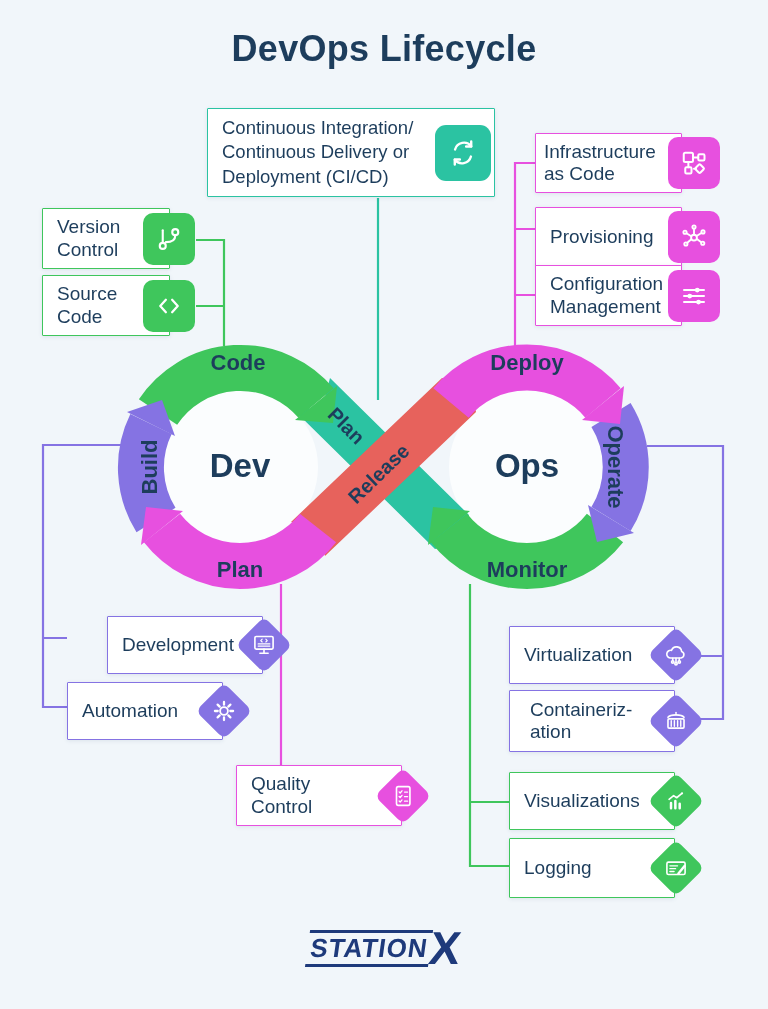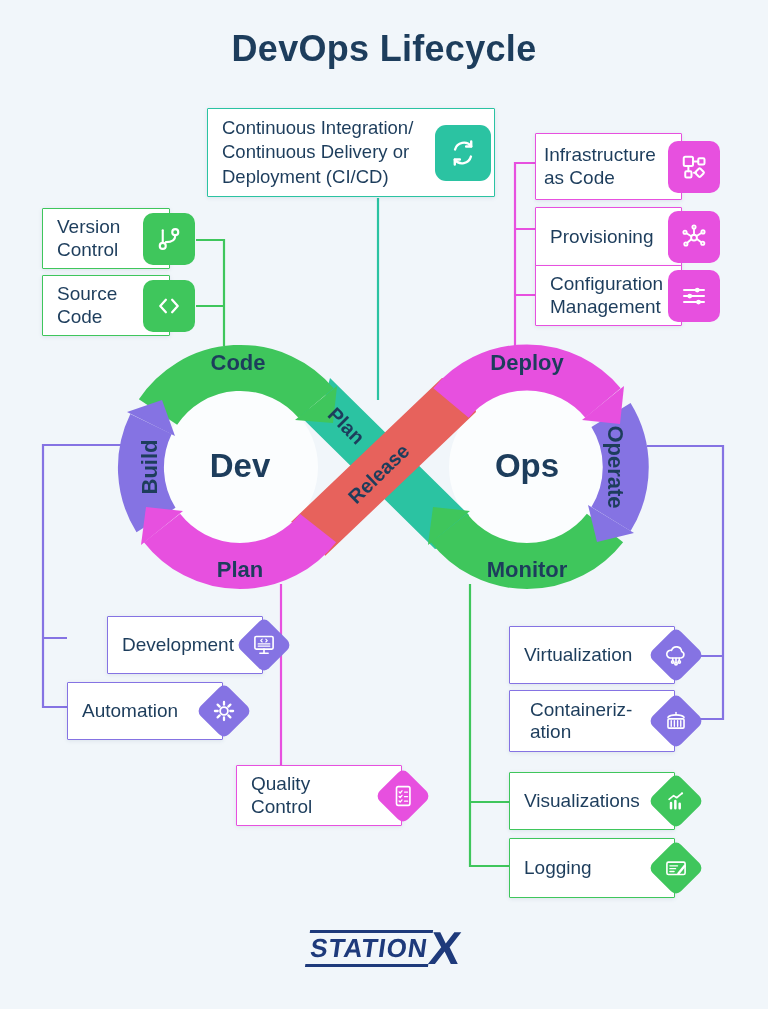--- a/index.html
+++ b/index.html
@@ -141,21 +141,21 @@
     <span class="label">Source
 Code</span>
     <span class="sq-icon bg-green" style="right:-26px;">
       <svg width="30" height="30" viewBox="0 0 24 24" fill="none" stroke="#fff" stroke-width="1.8" stroke-linecap="round" stroke-linejoin="round">
         <path d="M9.5 7 5 12l4.5 5"></path>
           <path d="M14.5 7l4.5 5-4.5 5"></path>
       </svg>
     </span>
   </div>
 
-  <div class="card b-magenta" style="left:535px;top:133px;width:147px;height:67px;padding-left:8px;">
+  <div class="card b-magenta" style="left:535px;top:133px;width:147px;height:60px;padding-left:8px;">
     <span class="label">Infrastructure
 as Code</span>
     <span class="sq-icon bg-magenta" style="right:-39px;">
       <svg width="30" height="30" viewBox="0 0 24 24" fill="none" stroke="#fff" stroke-width="1.6" stroke-linecap="round" stroke-linejoin="round">
         <rect x="3.8" y="3.8" width="7.4" height="7.4" rx="1.2"></rect>
           <rect x="15.4" y="5" width="5" height="5" rx="1"></rect>
         <rect x="5" y="15.4" width="5" height="5" rx="1"></rect>
         <rect x="13.8" y="13.8" width="5.4" height="5.4" rx="1" transform="rotate(45 16.5 16.5)"></rect>
         <path d="M11.2 7.5h4.2M7.5 11.2v4.2M12 16.5h1.6"></path>
       </svg>

